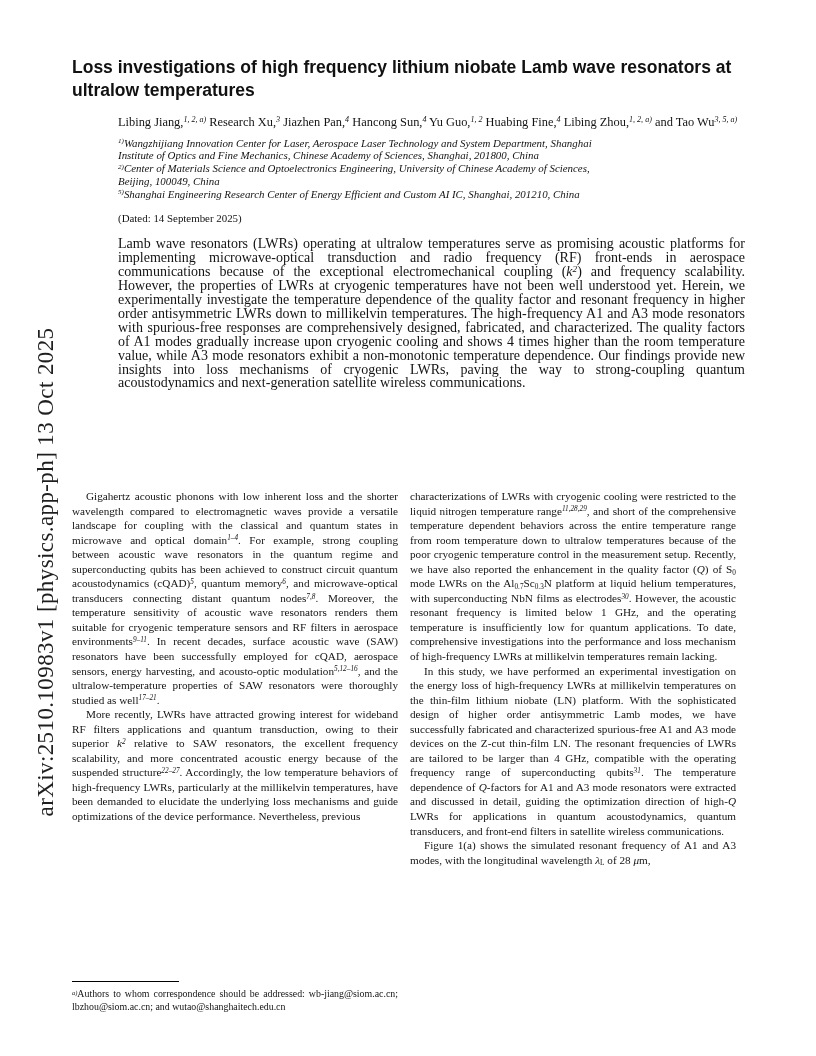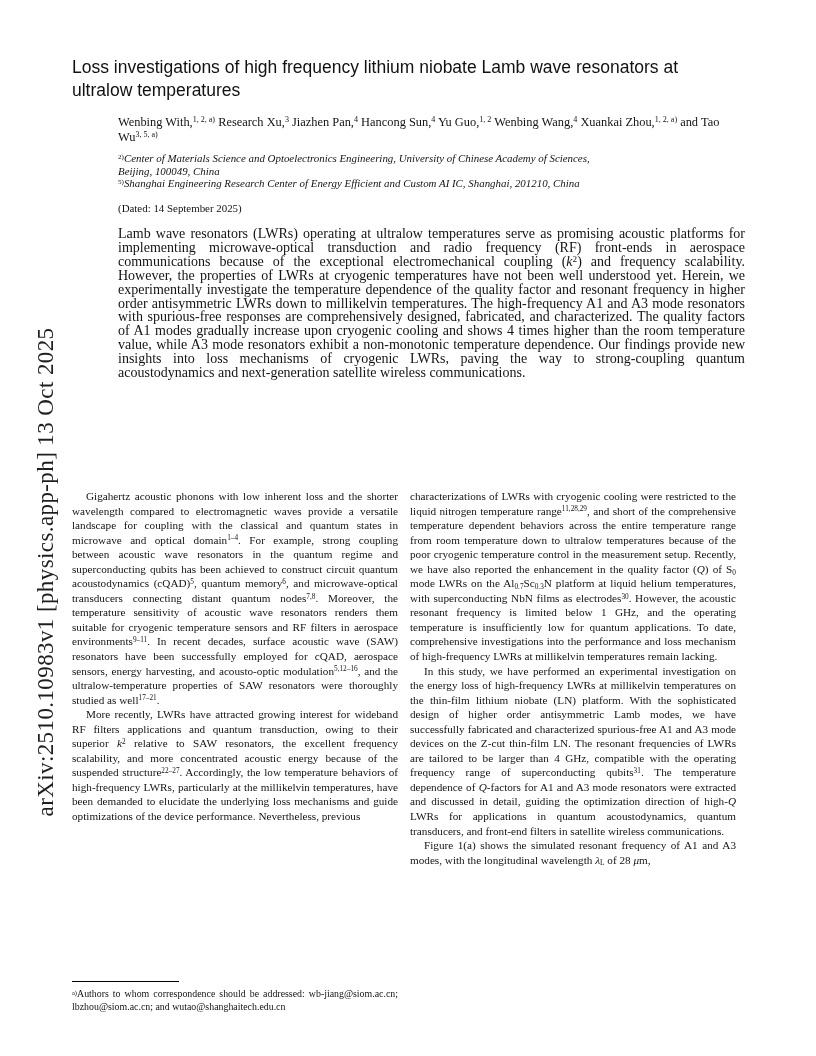--- a/index.html
+++ b/index.html
@@ -21,21 +21,21 @@
     white-space: nowrap;
     font-size: 23px;
     color: #1e1e1e;
     letter-spacing: 0.4px;
   }
 
   .content { position: absolute; left: 72px; top: 56px; width: 673px; }
 
   .title {
     font-family: "Liberation Sans", sans-serif;
-    font-weight: normal;
+    font-weight: bold;
     font-size: 17.5px;
     line-height: 1.3;
     margin: 0 12px 13px 0;
     color: #111;
     max-width: 660px;
   }
 
   .front { margin-left: 46px; }
 
   .authors { font-size: 12.4px; line-height: 1.22; margin-bottom: 7px; max-width: 627px; }
@@ -46,21 +46,21 @@
 
   .dated { font-size: 10.9px; margin: 12px 0 13px 0; }
 
   .abstract {
     font-size: 14px;
     line-height: 13.9px;
     text-align: justify;
     width: 627px;
   }
 
-  sup { font-size: 0.65em; line-height: 0; vertical-align: baseline; position: relative; top: -0.45em; }
+  sup { font-size: 0.65em; line-height: 0; vertical-align: baseline; position: relative; top: -0.45em; font-style: italic; }
   sub { font-size: 0.65em; line-height: 0; vertical-align: baseline; position: relative; top: 0.25em; }
   i { font-style: italic; }
 
   .columns {
     position: absolute;
     left: 0; top: 433px;
     width: 673px; height: 524px;
     display: flex;
     gap: 12px;
   }
@@ -93,23 +93,24 @@
 <div class="page">
 
   <div class="arxiv-strip">arXiv:2510.10983v1  [physics.app-ph]  13 Oct 2025</div>
 
   <div class="content">
 
     <h1 class="title">Loss investigations of high frequency lithium niobate Lamb wave resonators at ultralow temperatures</h1>
 
     <div class="front">
 
-      <div class="authors"><span>Wenbing With,</span><sup>1, 2, a)</sup><span> Research Xu,</span><sup>3</sup><span> Jiazhen Pan,</span><sup>4</sup><span> Hancong Sun,</span><sup>4</sup><span> Yu Guo,</span><sup>1, 2</sup><span> Wenbing Wang,</span><sup>4</sup><span> Xuankai Zhou,</span><sup>1, 2, a)</sup><span> and Tao Wu</span><sup>3, 5, a)</sup></div>
+      <div class="authors"><span>Libing Jiang,</span><sup>1, 2, a)</sup><span> Research Xu,</span><sup>3</sup><span> Jiazhen Pan,</span><sup>4</sup><span> Hancong Sun,</span><sup>4</sup><span> Yu Guo,</span><sup>1, 2</sup><span> Huabing Fine,</span><sup>4</sup><span> Libing Zhou,</span><sup>1, 2, a)</sup><span> and Tao Wu</span><sup>3, 5, a)</sup></div>
 
       <div class="affiliations">
+        <div class="affil"><sup>1)</sup><i>Wangzhijiang Innovation Center for Laser, Aerospace Laser Technology and System Department, Shanghai Institute of Optics and Fine Mechanics, Chinese Academy of Sciences, Shanghai, 201800, China</i></div>
         <div class="affil"><sup>2)</sup><i>Center of Materials Science and Optoelectronics Engineering, University of Chinese Academy of Sciences, Beijing, 100049, China</i></div>
         <div class="affil"><sup>5)</sup><i>Shanghai Engineering Research Center of Energy Efficient and Custom AI IC, Shanghai, 201210, China</i></div>
       </div>
 
       <div class="dated">(Dated: 14 September 2025)</div>
 
       <div class="abstract"><span>Lamb wave resonators (LWRs) operating at ultralow temperatures serve as promising acoustic platforms for implementing microwave-optical transduction and radio frequency (RF) front-ends in aerospace communications because of the exceptional electromechanical coupling (</span><i>k</i><sup>2</sup><span>) and frequency scalability. However, the properties of LWRs at cryogenic temperatures have not been well understood yet. Herein, we experimentally investigate the temperature dependence of the quality factor and resonant frequency in higher order antisymmetric LWRs down to millikelvin temperatures. The high-frequency A1 and A3 mode resonators with spurious-free responses are comprehensively designed, fabricated, and characterized. The quality factors of A1 modes gradually increase upon cryogenic cooling and shows 4 times higher than the room temperature value, while A3 mode resonators exhibit a non-monotonic temperature dependence. Our findings provide new insights into loss mechanisms of cryogenic LWRs, paving the way to strong-coupling quantum acoustodynamics and next-generation satellite wireless communications.</span></div>
     </div>
 
     <div class="columns">

